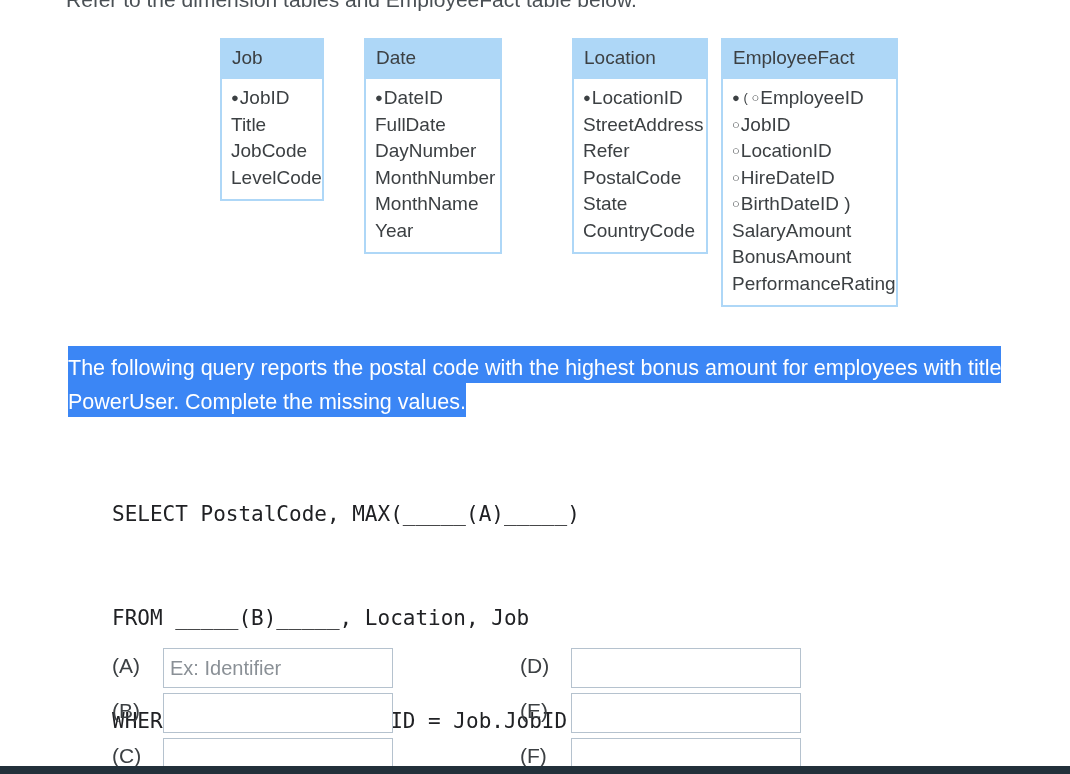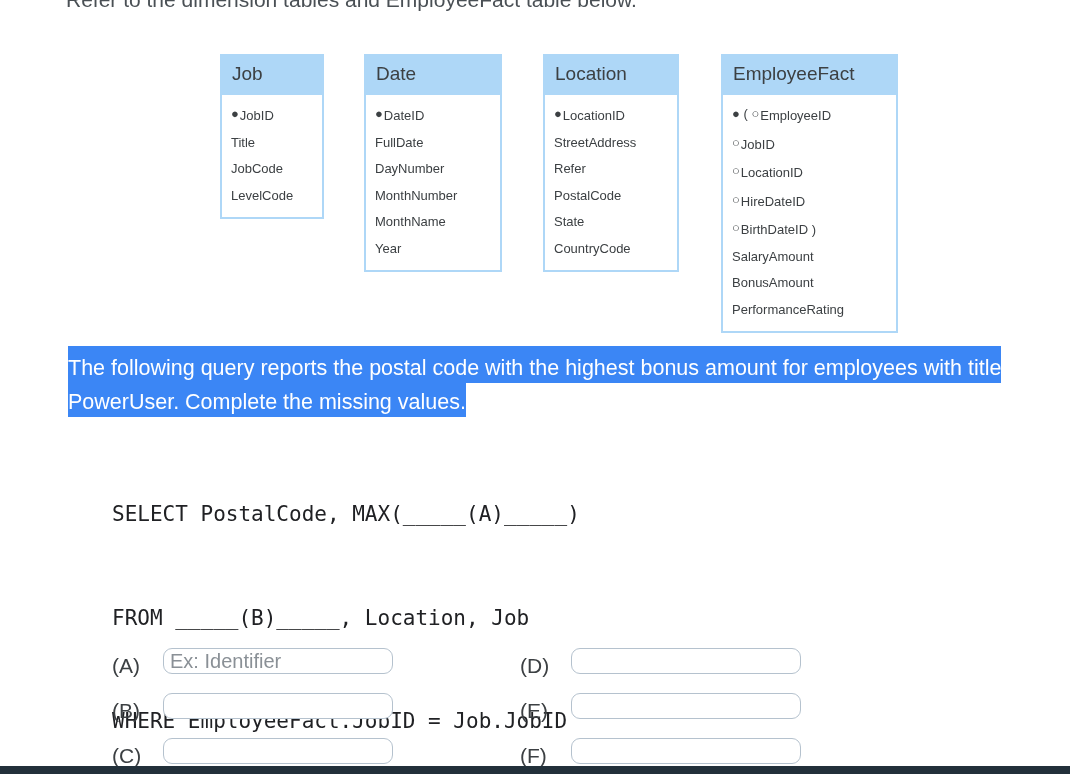--- a/index.html
+++ b/index.html
@@ -24,39 +24,38 @@
     font-size: 21px;
     line-height: 28px;
     color: #4a5055;
     white-space: nowrap;
   }
 
   
   .er-table {
     position: absolute;
     box-sizing: border-box;
-    margin-top: 16px;
   }
   .er-head {
     background: #aed7f7;
     color: #3c4043;
     font-size: 19px;
     line-height: 22px;
     padding: 9px 0 10px 12px;
     box-sizing: border-box;
   }
   .er-body {
     background: #ffffff;
     border: 2px solid #aed7f7;
     border-top: none;
     padding: 6px 8px 8px 9px;
     box-sizing: border-box;
   }
   .er-field {
-    font-size: 13px;
+    font-size: 19px;
     line-height: 26.5px;
     color: #3c4043;
     white-space: nowrap;
   }
   .bullet-solid::before {
     content: "\25CF";
     font-size: 13px;
     vertical-align: 2px;
     margin-right: 1px;
   }
@@ -68,21 +67,21 @@
   }
   .paren-open::before {
     content: "\25CF \0020 ( \0020 \25CB";
     font-size: 13px;
     vertical-align: 2px;
     margin-right: 1px;
     letter-spacing: 0px;
   }
   .tbl-job      { left: 220px; top: 38px;  width: 104px; }
   .tbl-date     { left: 364px; top: 38px;  width: 138px; }
-  .tbl-location { left: 543px; top: 38px;  width: 136px; }
+  .tbl-location { left: 572px; top: 38px;  width: 136px; }
   .tbl-fact     { left: 721px; top: 38px;  width: 177px; }
 
   
   #prompt {
     position: absolute;
     left: 68px;
     top: 351px;
     width: 956px;
     font-size: 21.5px;
     line-height: 34px;
@@ -120,30 +119,30 @@
     font-size: 21px;
     line-height: 36px;
     color: #3c4043;
     text-align: left;
   }
   .ans-input {
     position: absolute;
     left: 51px;
     top: 0;
     width: 230px;
-    height: 26px;
+    height: 40px;
     box-sizing: border-box;
     border: 1px solid #b5c2ce;
     background: #ffffff;
     font-family: "Liberation Sans", sans-serif;
     font-size: 20px;
     color: #202124;
     padding: 0 6px;
     outline: none;
-    border-radius: 9px;
+    border-radius: 0;
   }
   .ans-input::placeholder {
     color: #8a9096;
     opacity: 1;
   }
   .col-left  { left: 112px; }
   .col-right { left: 520px; }
   .row-1 { top: 648px; }
   .row-2 { top: 693px; }
   .row-3 { top: 738px; }

